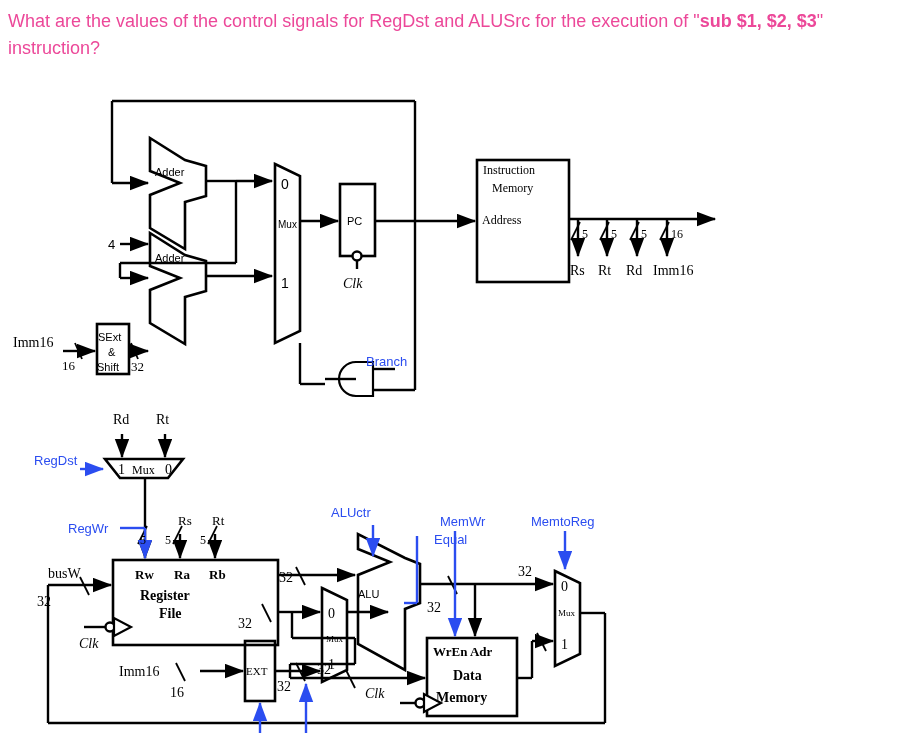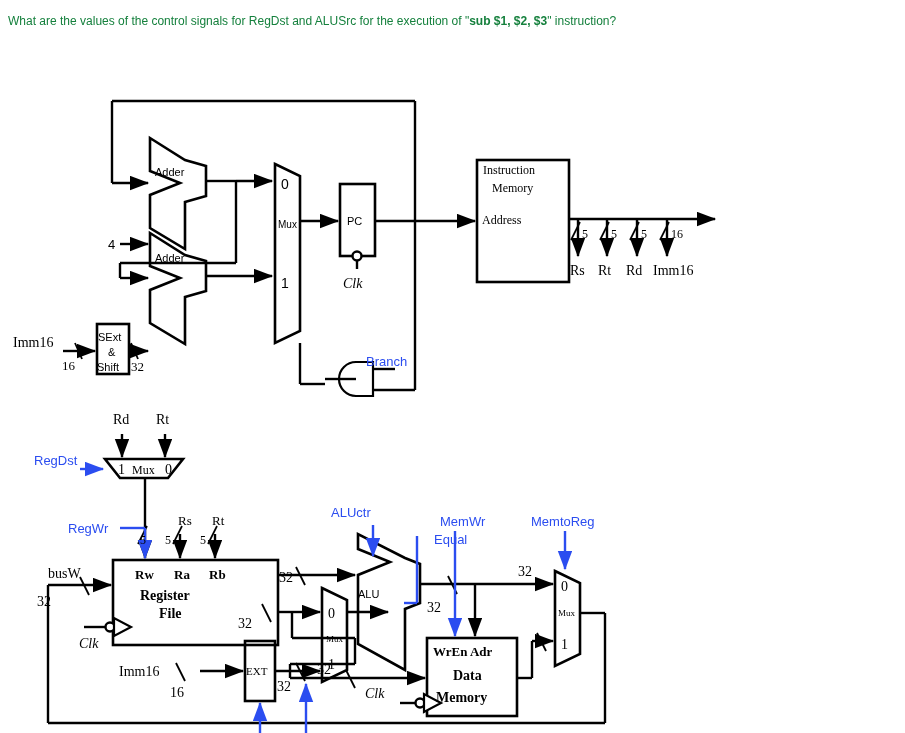--- a/index.html
+++ b/index.html
@@ -15,23 +15,23 @@
     font-family: "Liberation Sans", sans-serif;
     color: #222b33;
     overflow: hidden;
     position: relative;
   }
   #question {
     position: absolute;
     left: 8px;
     top: 8px;
     width: 890px;
-    font-size: 12px;
+    font-size: 18px;
     line-height: 27px;
-    color: #15803d;
+    color: #ec4899;
   }
   #question .bold { font-weight: bold; }
   #figure {
     position: absolute;
     left: 0;
     top: 66px;
     width: 822px;
     height: 667px;
     text-align: center;
   }

